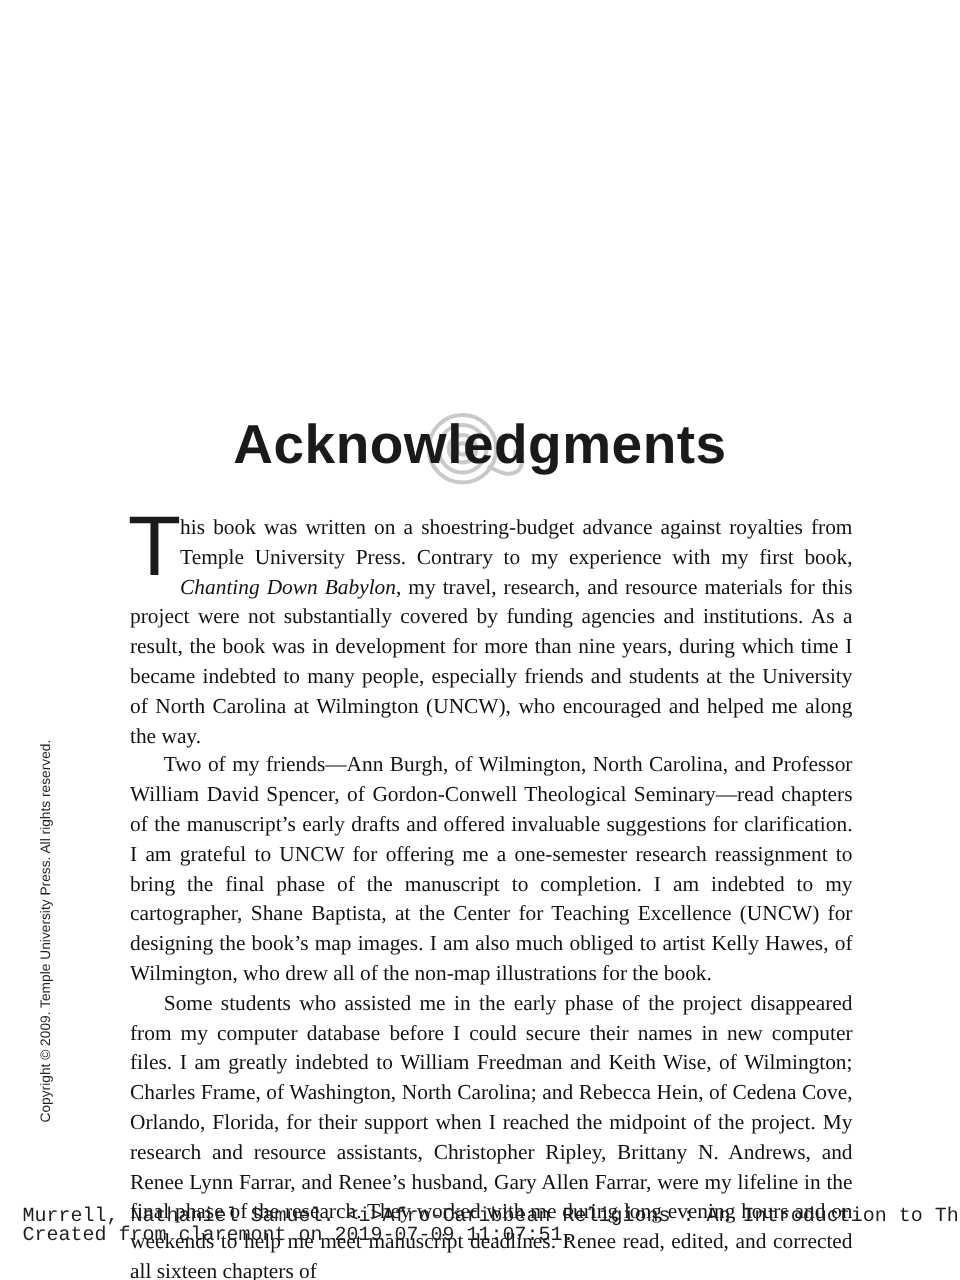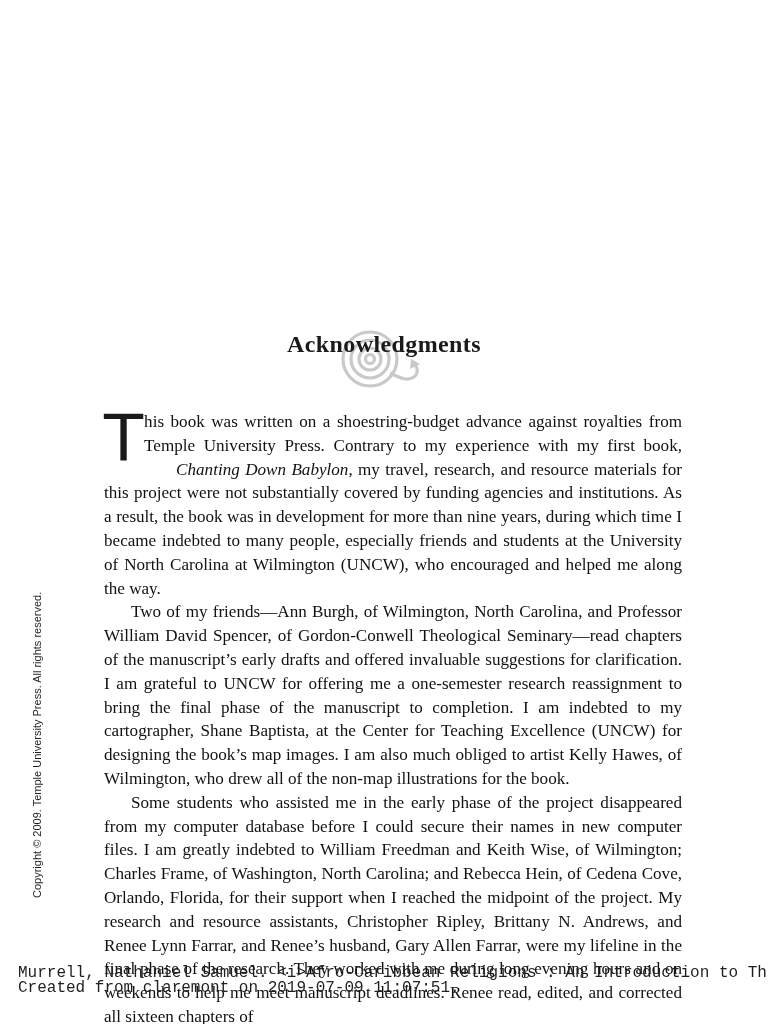--- a/index.html
+++ b/index.html
@@ -38,26 +38,26 @@
     left: 332px;
     top: 163px;
     width: 96px;
     height: 74px;
     opacity: 1;
     pointer-events: none;
   }
   #page-title {
     position: absolute;
     left: 0;
-    top: 164px;
+    top: 176px;
     width: 768px;
     text-align: center;
-    font-family: Liberation Serif, serif;
+    font-family: Liberation Sans, sans-serif;
     font-weight: bold;
-    font-size: 24px;
+    font-size: 44px;
     letter-spacing: 0.4px;
     color: #1a1a1a;
     line-height: 40px;
     white-space: nowrap;
   }
 
   
   #body-column {
     position: absolute;
     left: 104px;
@@ -85,21 +85,20 @@
     font-family: "DejaVu Sans", sans-serif;
     font-weight: normal;
     font-size: 64px;
     line-height: 53px;
     margin: 3px 2px 0 0;
     color: #1a1a1a;
     letter-spacing: -1px;
   }
   .book-title {
     font-style: italic;
-    margin-left: 32px;
   }
 
   
   #copyright-vertical {
     position: absolute;
     left: 10px;
     top: 598px;
     width: 22px;
     height: 300px;
     font-family: "Liberation Sans", sans-serif;

